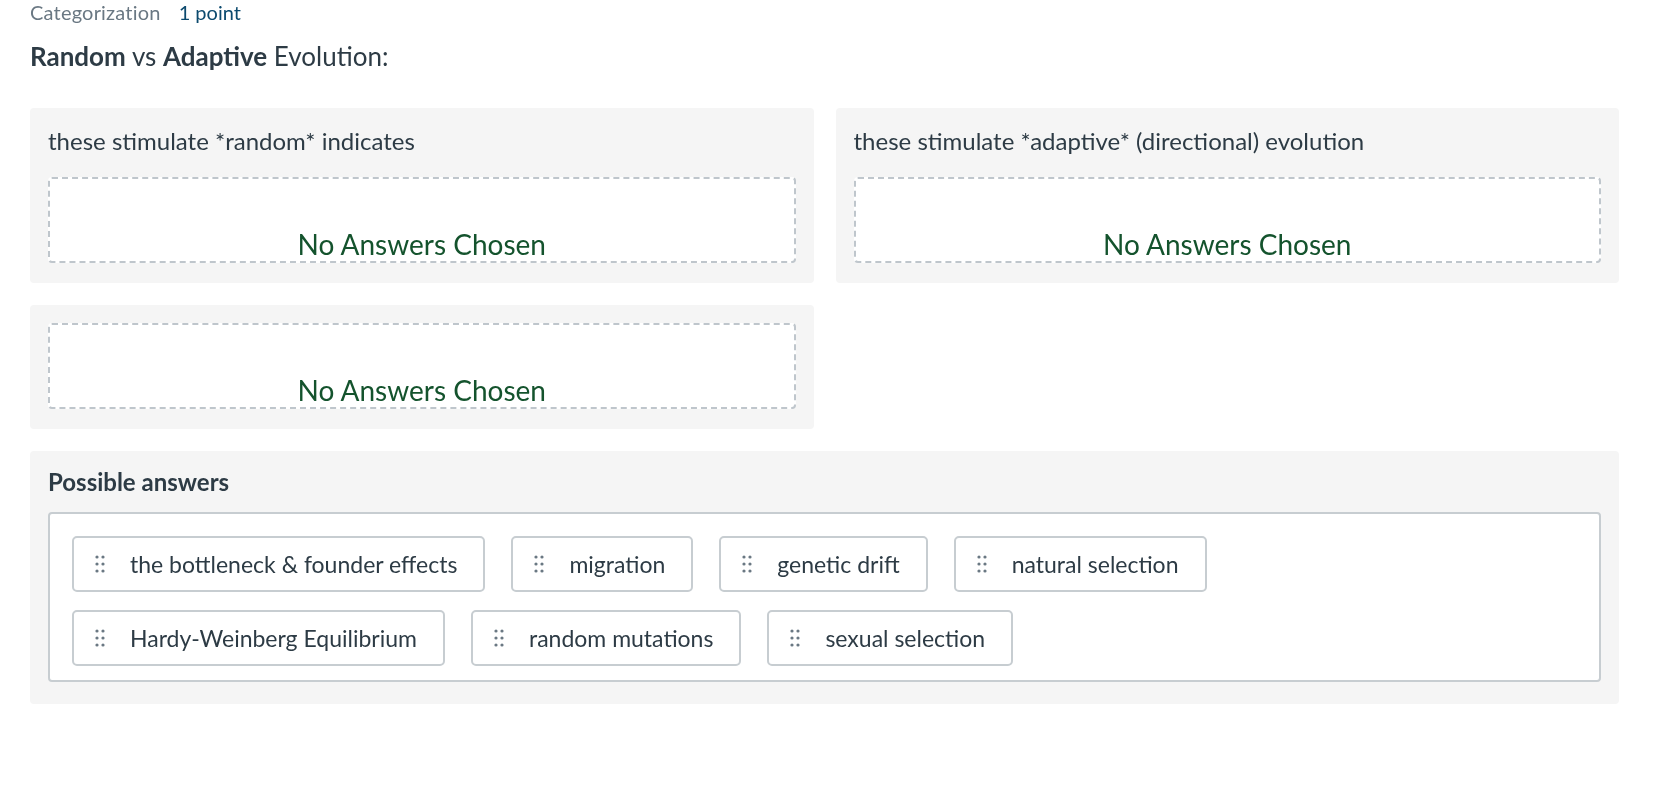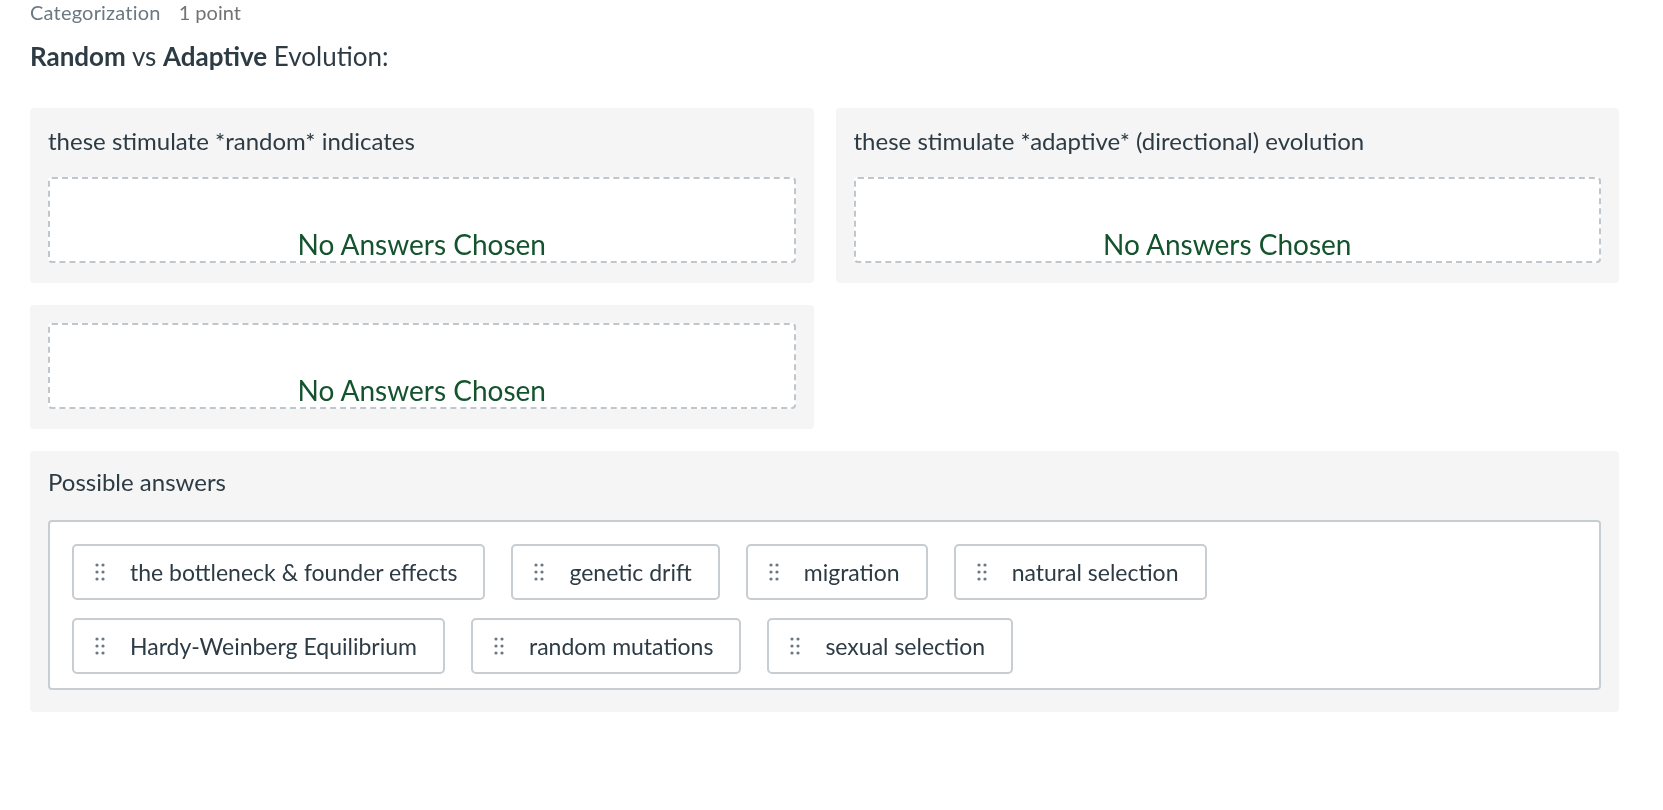--- a/index.html
+++ b/index.html
@@ -21,21 +21,21 @@
     font-size: 20px;
     color: #6a7883;
     font-weight: 400;
     margin-bottom: 12px;
     padding-top: 0;
   }
   .question-type {
     letter-spacing: 0.2px;
   }
   .question-points {
-    color: #737373;
+    color: #0c4a6e;
   }
   .question-prompt {
     font-size: 26px;
     color: #2d3b45;
     margin: 16px 0 36px 0;
   }
   .question-prompt .bold { font-weight: 700; text-align: right; }
   .question-prompt .regular { font-weight: 400; }
 
   .categories-grid {
@@ -72,22 +72,22 @@
   }
 
   .possible-section {
     background: #f5f5f5;
     border-radius: 4px;
     padding: 16px 18px 22px 18px;
   }
   .possible-title {
     font-size: 24px;
     color: #2d3b45;
-    margin-bottom: 24px;
-    font-weight: 400;
+    margin-bottom: 16px;
+    font-weight: 700;
   }
   .answer-bank {
     background: #ffffff;
     border: 2px solid #c7cdd1;
     border-radius: 4px;
     padding: 22px 22px 14px 22px;
     display: flex;
     flex-wrap: wrap;
     gap: 18px 26px;
   }
@@ -177,52 +177,52 @@
               <g fill="#6a7883">
                 <circle cx="3" cy="3" r="1.6"></circle>
                 <circle cx="9" cy="3" r="1.6"></circle>
                 <circle cx="3" cy="10" r="1.6"></circle>
                 <circle cx="9" cy="10" r="1.6"></circle>
                 <circle cx="3" cy="17" r="1.6"></circle>
                 <circle cx="9" cy="17" r="1.6"></circle>
               </g>
             </svg>
         </span>
+        <span>migration</span>
+      </div>
+
+      <div class="answer-chip">
+        <span class="drag-handle">
+          <svg width="12" height="20" viewBox="0 0 12 20">
+              <g fill="#6a7883">
+                <circle cx="3" cy="3" r="1.6"></circle>
+                <circle cx="9" cy="3" r="1.6"></circle>
+                <circle cx="3" cy="10" r="1.6"></circle>
+                <circle cx="9" cy="10" r="1.6"></circle>
+                <circle cx="3" cy="17" r="1.6"></circle>
+                <circle cx="9" cy="17" r="1.6"></circle>
+              </g>
+            </svg>
+        </span>
         <span>genetic drift</span>
       </div>
 
       <div class="answer-chip">
         <span class="drag-handle">
           <svg width="12" height="20" viewBox="0 0 12 20">
               <g fill="#6a7883">
                 <circle cx="3" cy="3" r="1.6"></circle>
                 <circle cx="9" cy="3" r="1.6"></circle>
                 <circle cx="3" cy="10" r="1.6"></circle>
                 <circle cx="9" cy="10" r="1.6"></circle>
                 <circle cx="3" cy="17" r="1.6"></circle>
                 <circle cx="9" cy="17" r="1.6"></circle>
               </g>
             </svg>
         </span>
-        <span>migration</span>
-      </div>
-
-      <div class="answer-chip">
-        <span class="drag-handle">
-          <svg width="12" height="20" viewBox="0 0 12 20">
-              <g fill="#6a7883">
-                <circle cx="3" cy="3" r="1.6"></circle>
-                <circle cx="9" cy="3" r="1.6"></circle>
-                <circle cx="3" cy="10" r="1.6"></circle>
-                <circle cx="9" cy="10" r="1.6"></circle>
-                <circle cx="3" cy="17" r="1.6"></circle>
-                <circle cx="9" cy="17" r="1.6"></circle>
-              </g>
-            </svg>
-        </span>
         <span>natural selection</span>
       </div>
 
       <div class="answer-chip">
         <span class="drag-handle">
           <svg width="12" height="20" viewBox="0 0 12 20">
               <g fill="#6a7883">
                 <circle cx="3" cy="3" r="1.6"></circle>
                 <circle cx="9" cy="3" r="1.6"></circle>
                 <circle cx="3" cy="10" r="1.6"></circle>

